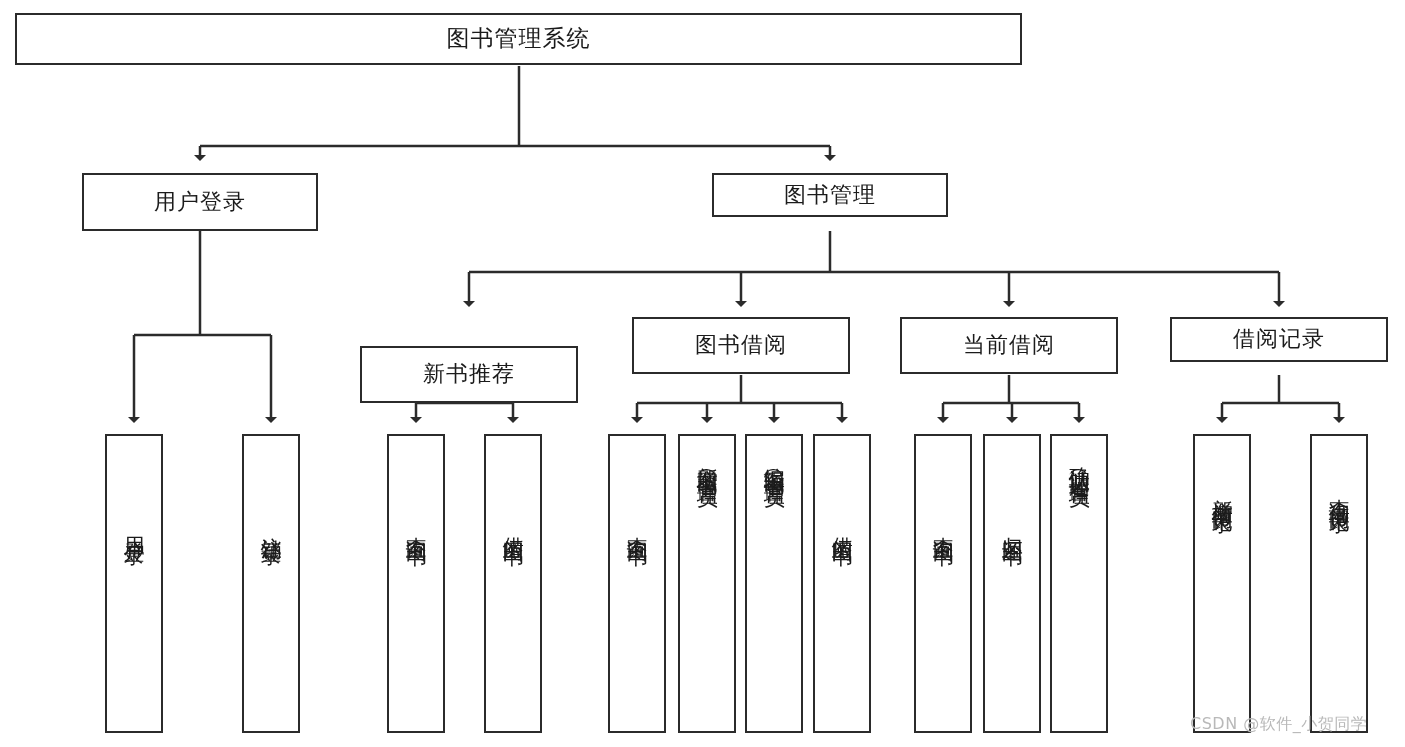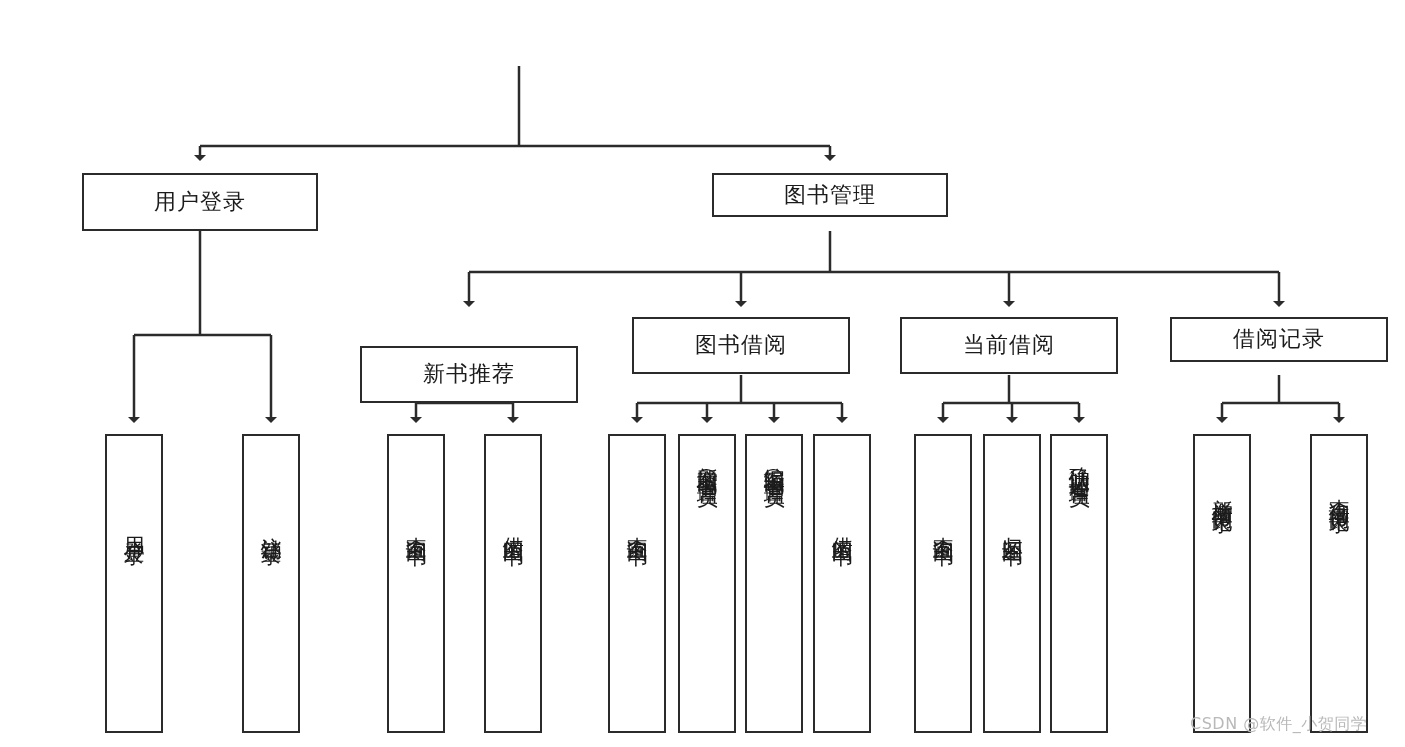--- a/index.html
+++ b/index.html
@@ -119,20 +119,23 @@
       <path d="M1012,403 L1012,420" marker-end="url(#arrow)"></path>
       <path d="M1079,403 L1079,420" marker-end="url(#arrow)"></path>
 
       <path d="M1279,375 L1279,403"></path>
       <path d="M1222,403 L1339,403"></path>
       <path d="M1222,403 L1222,420" marker-end="url(#arrow)"></path>
       <path d="M1339,403 L1339,420" marker-end="url(#arrow)"></path>
     </g>
   </svg>
 
+  <div class="node horiz root" style="left:15px; top:13px; width:1007px; height:52px;">
+    <span>图书管理系统</span>
+  </div>
 
   <div class="node horiz" style="left:82px; top:173px; width:236px; height:58px;">
     <span>用户登录</span>
   </div>
   <div class="node horiz" style="left:712px; top:173px; width:236px; height:44px;">
     <span>图书管理</span>
   </div>
 
   <div class="node horiz" style="left:360px; top:317px; width:218px; height:57px;margin-top:29px;">
     <span>新书推荐</span>

